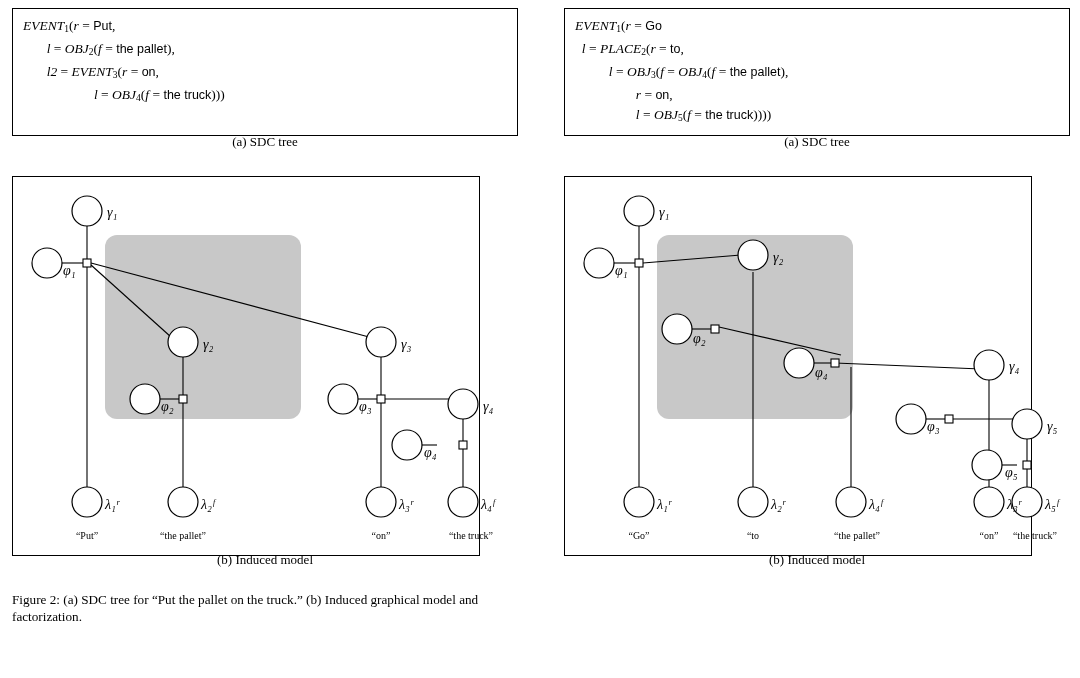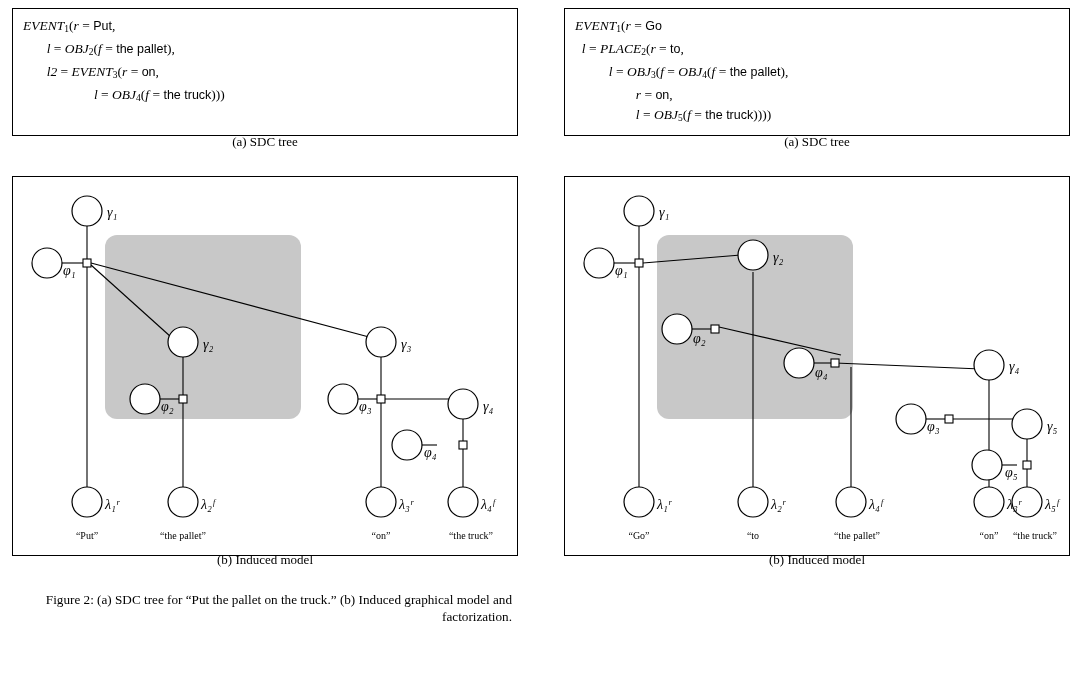--- a/index.html
+++ b/index.html
@@ -66,21 +66,21 @@
     width: 514px;
     text-align: center;
     font-size: 13px;
   }
 
   
   .graph-box {
     position: absolute;
     top: 176px;
     left: 4px;
-    width: 506px;
+    width: 468px;
     height: 380px;
     border: 1px solid #000;
     box-sizing: border-box;
     background: #fff;
   }
   .graph-box svg { display: block; }
 
   .caption-b {
     position: absolute;
     top: 552px;
@@ -90,21 +90,21 @@
     font-size: 13px;
   }
 
   .figcaption {
     position: absolute;
     top: 592px;
     left: 4px;
     width: 500px;
     font-size: 13.2px;
     line-height: 16.6px;
-    text-align: right;
+    text-align: left;
   }
 
   
   text {
     font-family: "Liberation Serif", serif;
     fill: #000;
   }
   .lbl-italic {
     font-style: italic;
     font-size: 14px;

